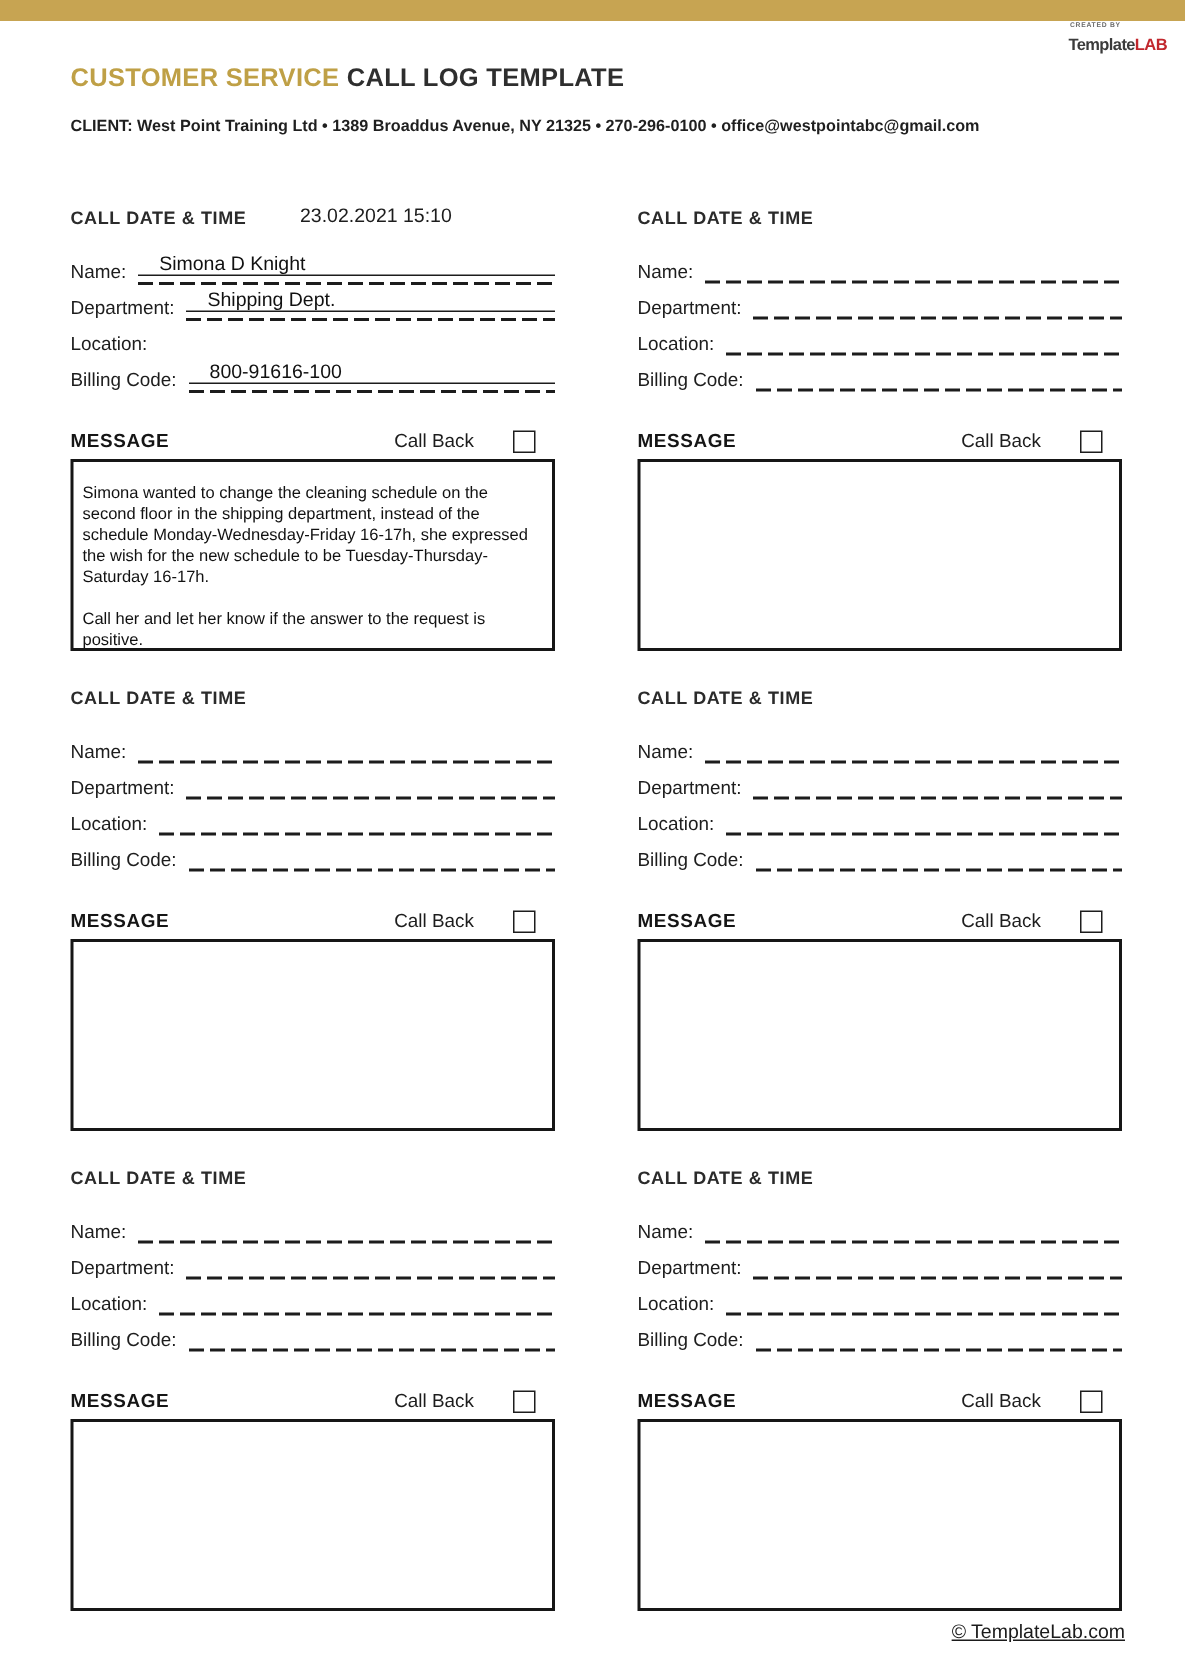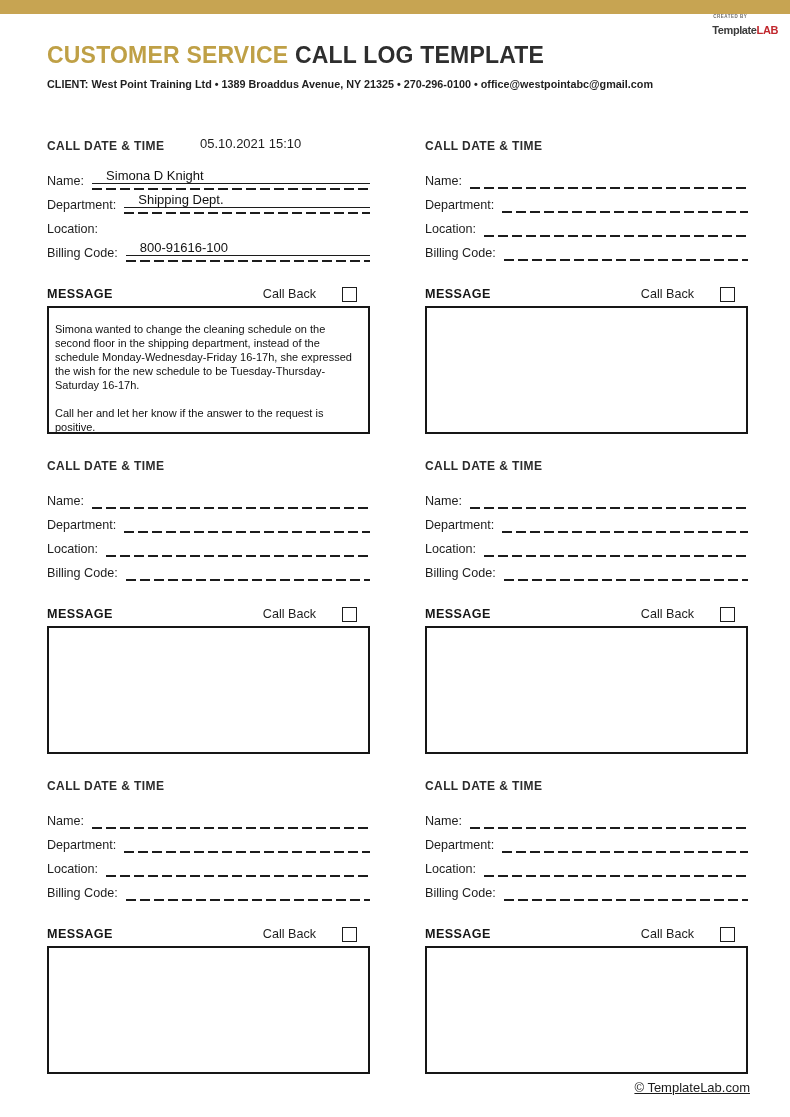--- a/index.html
+++ b/index.html
@@ -6,21 +6,21 @@
   html,body { width:790px; height:1117px; background:#ffffff; overflow:hidden;
     font-family:"Liberation Sans", sans-serif; color:var(--ink,#1d1d1d); position:relative; }
 
   .top-bar { position:absolute; left:0; top:0; width:790px; height:14px; background:var(--gold,#C7A452); }
 
   .logo { position:absolute; top:15px; right:12px; text-align:left; line-height:1; }
   .logo .created-by { display:block; font-size:4.5px; letter-spacing:.5px; color:#6a6a6a; font-weight:bold; margin:0 0 1px 1px; }
   .logo .brand { font-size:11px; font-weight:bold; color:#3b3b3b; letter-spacing:-.4px; }
   .logo .brand .lab { color:var(--lab-red,#C1272D); }
 
-  .title { position:absolute; left:47px; top:42px; font-size:23px; font-weight:bold; letter-spacing:.2px; white-space:nowrap; }
+  .title { position:absolute; left:47px; top:42px; font-size:17px; font-weight:bold; letter-spacing:.2px; white-space:nowrap; }
   .title .hl { color:var(--title-gold,#BFA046); }
   .title .rest { color:#2e2e2e; }
 
   .client-line { position:absolute; left:47px; top:78px; font-size:10.8px; font-weight:bold; color:#1f1f1f; white-space:nowrap; }
 
   .entries { position:absolute; left:47px; top:136px; width:701px;
     display:grid; grid-template-columns:323px 323px; column-gap:55px; row-gap:38px; }
 
   .entry { width:323px; height:282px; position:relative; }
 
@@ -60,21 +60,21 @@
 </div>
 
 <div class="title"><span class="hl">CUSTOMER SERVICE</span><span class="rest"> CALL LOG TEMPLATE</span></div>
 
 <div class="client-line">CLIENT: West Point Training Ltd • 1389 Broaddus Avenue, NY 21325 • 270-296-0100 • office@westpointabc@gmail.com</div>
 
 <div class="entries" id="entries">
   <div class="entry filled">
     <div class="entry-header">
       <span class="cdt-label">CALL DATE &amp; TIME</span>
-      <span class="cdt-value">05.10.2021 15:10</span>
+      <span class="cdt-value">23.02.2021 15:10</span>
     </div>
     <div class="fields">
       <div class="field-row">
         <span class="flabel">Name:</span>
         <span class="line">
             <span class="value">Simona D Knight</span>
           </span>
       </div>
       <div class="field-row">
         <span class="flabel">Department:</span>

